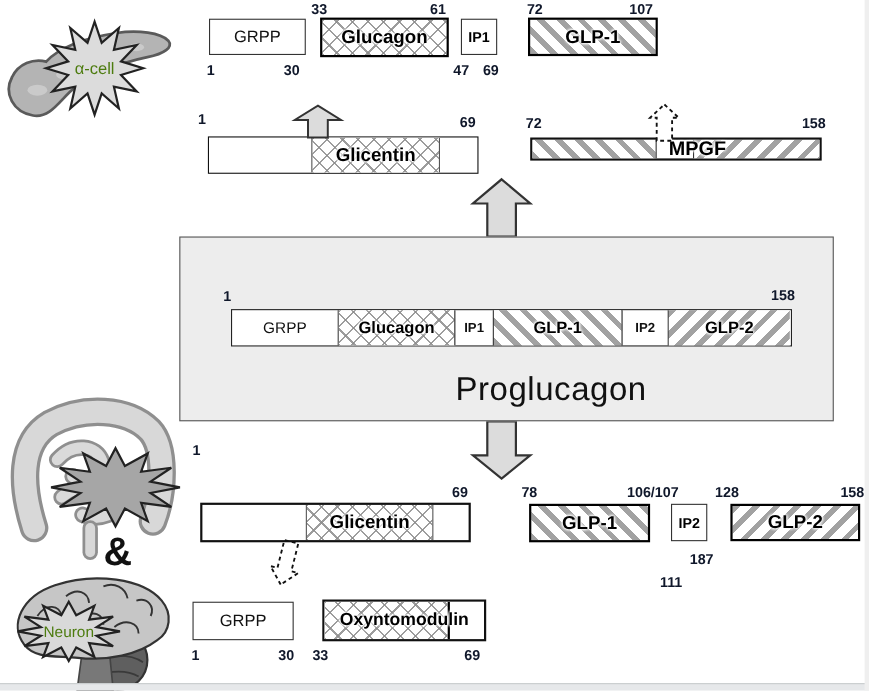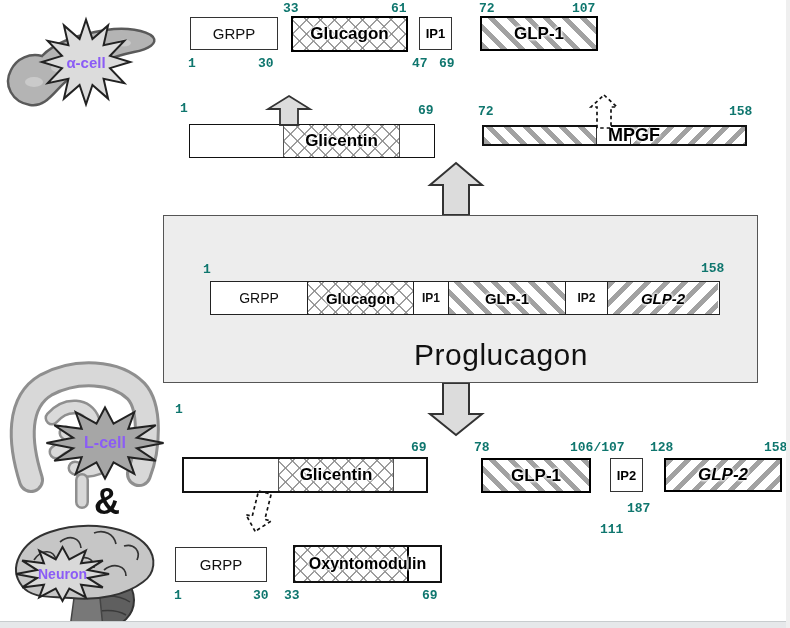--- a/index.html
+++ b/index.html
@@ -19,40 +19,40 @@
   .sec{position:absolute;top:0;bottom:0;}
   
   .xh{
     background-color:#fff;
     background-image:
       repeating-linear-gradient(45deg, rgba(140,140,140,.85) 0 1.4px, transparent 1.4px 10px),
       repeating-linear-gradient(135deg, rgba(140,140,140,.85) 0 1.4px, transparent 1.4px 10px);
     text-align: right;
   }
   .bs{background:repeating-linear-gradient(45deg, #a2a2a2 0 5px, #ffffff 5px 13px);}
-  .fs{background:repeating-linear-gradient(135deg, #a2a2a2 0 5px, #ffffff 5px 13px);font-style:italic;}
+  .fs{background:repeating-linear-gradient(135deg, #a2a2a2 0 5px, #ffffff 5px 13px);}
   .peplabel{
     font-weight:bold;color:#000;white-space:nowrap;
     text-shadow:0 0 3px #fff,0 0 3px #fff,0 0 3px #fff,0 0 3px #fff;
   }
-  .num{position:absolute;font-size:13px;font-weight:700;color:#0f766e;white-space:nowrap;font-family:Liberation Mono, monospace;}
+  .num{position:absolute;font-size:13px;font-weight:700;color:#0f172a;white-space:nowrap;}
   
   .bigbox{
     position:absolute;left:163px;top:215px;width:595px;height:168px;
     background:#ededed;border:1.5px solid #555;box-sizing:border-box;
   }
   .pgbar{
     position:absolute;left:210px;top:281px;width:510px;height:34px;
     display:flex;border:1.6px solid #222;box-sizing:border-box;background:#fff;
   }
   .pseg{display:flex;align-items:center;justify-content:center;border-right:1.5px solid #222;box-sizing:border-box;}
   .pseg:last-child{border-right:none;}
   .cell-label{
     position:absolute;display:flex;align-items:center;justify-content:center;
-    font-weight:bold;color:#8b5cf6;text-align:center;
+    font-weight:normal;color:#4d7c0f;text-align:center;
   }
   svg{position:absolute;overflow:visible;}
 </style>
 </head>
 <body>
 
 <div id="canvas">
 
   <svg style="left:0;top:10px" width="168" height="105" viewBox="0 0 168 105">
     <path d="M30,95 C12,92 3,75 11,60 C17,48 30,43 42,46 C55,32 80,24 106,20 C126,17 146,20 153,27 C158,33 149,39 134,42 C110,47 88,56 69,69 C56,78 47,98 30,95 Z" fill="#b4b4b4" stroke="#5a5a5a" stroke-width="2.5"></path>
@@ -70,21 +70,20 @@
     <path d="M27,120 C15,82 13,42 42,25 C72,9 112,11 132,31 C147,47 145,88 135,114" fill="none" stroke="#8f8f8f" stroke-width="26" stroke-linecap="round"></path>
     <path d="M27,120 C15,82 13,42 42,25 C72,9 112,11 132,31 C147,47 145,88 135,114" fill="none" stroke="#d8d8d8" stroke-width="20" stroke-linecap="round"></path>
     <path d="M48,58 C62,42 84,44 89,60 C93,74 72,82 62,73 M52,92 C68,78 98,78 103,94 C107,107 86,114 71,108" fill="none" stroke="#8f8f8f" stroke-width="15" stroke-linecap="round"></path>
     <path d="M48,58 C62,42 84,44 89,60 C93,74 72,82 62,73 M52,92 C68,78 98,78 103,94 C107,107 86,114 71,108" fill="none" stroke="#dadada" stroke-width="10" stroke-linecap="round"></path>
     <path d="M78,120 L78,142" fill="none" stroke="#8f8f8f" stroke-width="14" stroke-linecap="round"></path>
     <path d="M78,120 L78,142" fill="none" stroke="#d8d8d8" stroke-width="9" stroke-linecap="round"></path>
   </svg>
   <svg style="left:44px;top:406px" width="122" height="74" viewBox="0 0 100 100" preserveAspectRatio="none">
     <polygon points="98,50 76.1,57 91.6,74 69.1,69.1 74,91.6 57,76.1 50,98 43,76.1 26,91.6 30.9,69.1 8.4,74 23.9,57 2,50 23.9,43 8.4,26 30.9,30.9 26,8.4 43,23.9 50,2 57,23.9 74,8.4 69.1,30.9 91.6,26 76.1,43" fill="#a6a6a6" stroke="#222" stroke-width="2" vector-effect="non-scaling-stroke"></polygon>
   </svg>
-  <div class="cell-label" style="left:44px;top:406px;width:122px;height:74px;font-size:16px">L-cell</div>
 
   <div class="abs" style="left:94px;top:481px;font-size:36px;font-weight:bold">&amp;</div>
 
   <svg style="left:4px;top:518px" width="175" height="110" viewBox="0 0 175 110">
     <circle cx="103" cy="82" r="27" fill="#5f5f5f" stroke="#333" stroke-width="2"></circle>
     <path d="M82,70 C95,62 112,62 124,70 M80,84 C95,76 114,76 126,84 M84,97 C96,91 112,91 122,97" fill="none" stroke="#3a3a3a" stroke-width="1.5"></path>
     <path d="M70,80 L96,80 L99,110 L66,110 Z" fill="#787878" stroke="#444" stroke-width="1.5"></path>
     <path d="M18,68 C4,50 16,24 46,14 C82,2 126,8 143,28 C153,40 151,56 139,64 C122,77 94,83 67,80 C46,78 28,81 18,68 Z" fill="#c6c6c6" stroke="#333" stroke-width="2"></path>
     <path d="M30,42 C38,30 50,32 52,42 M56,24 C66,16 76,20 77,30 M90,15 C100,11 110,16 112,26 M120,28 C130,25 137,33 133,42 M40,62 C50,54 60,58 62,66 M100,52 C110,44 122,48 122,58 M72,44 C80,36 90,40 90,50" fill="none" stroke="#333" stroke-width="1.7"></path>
   </svg>

